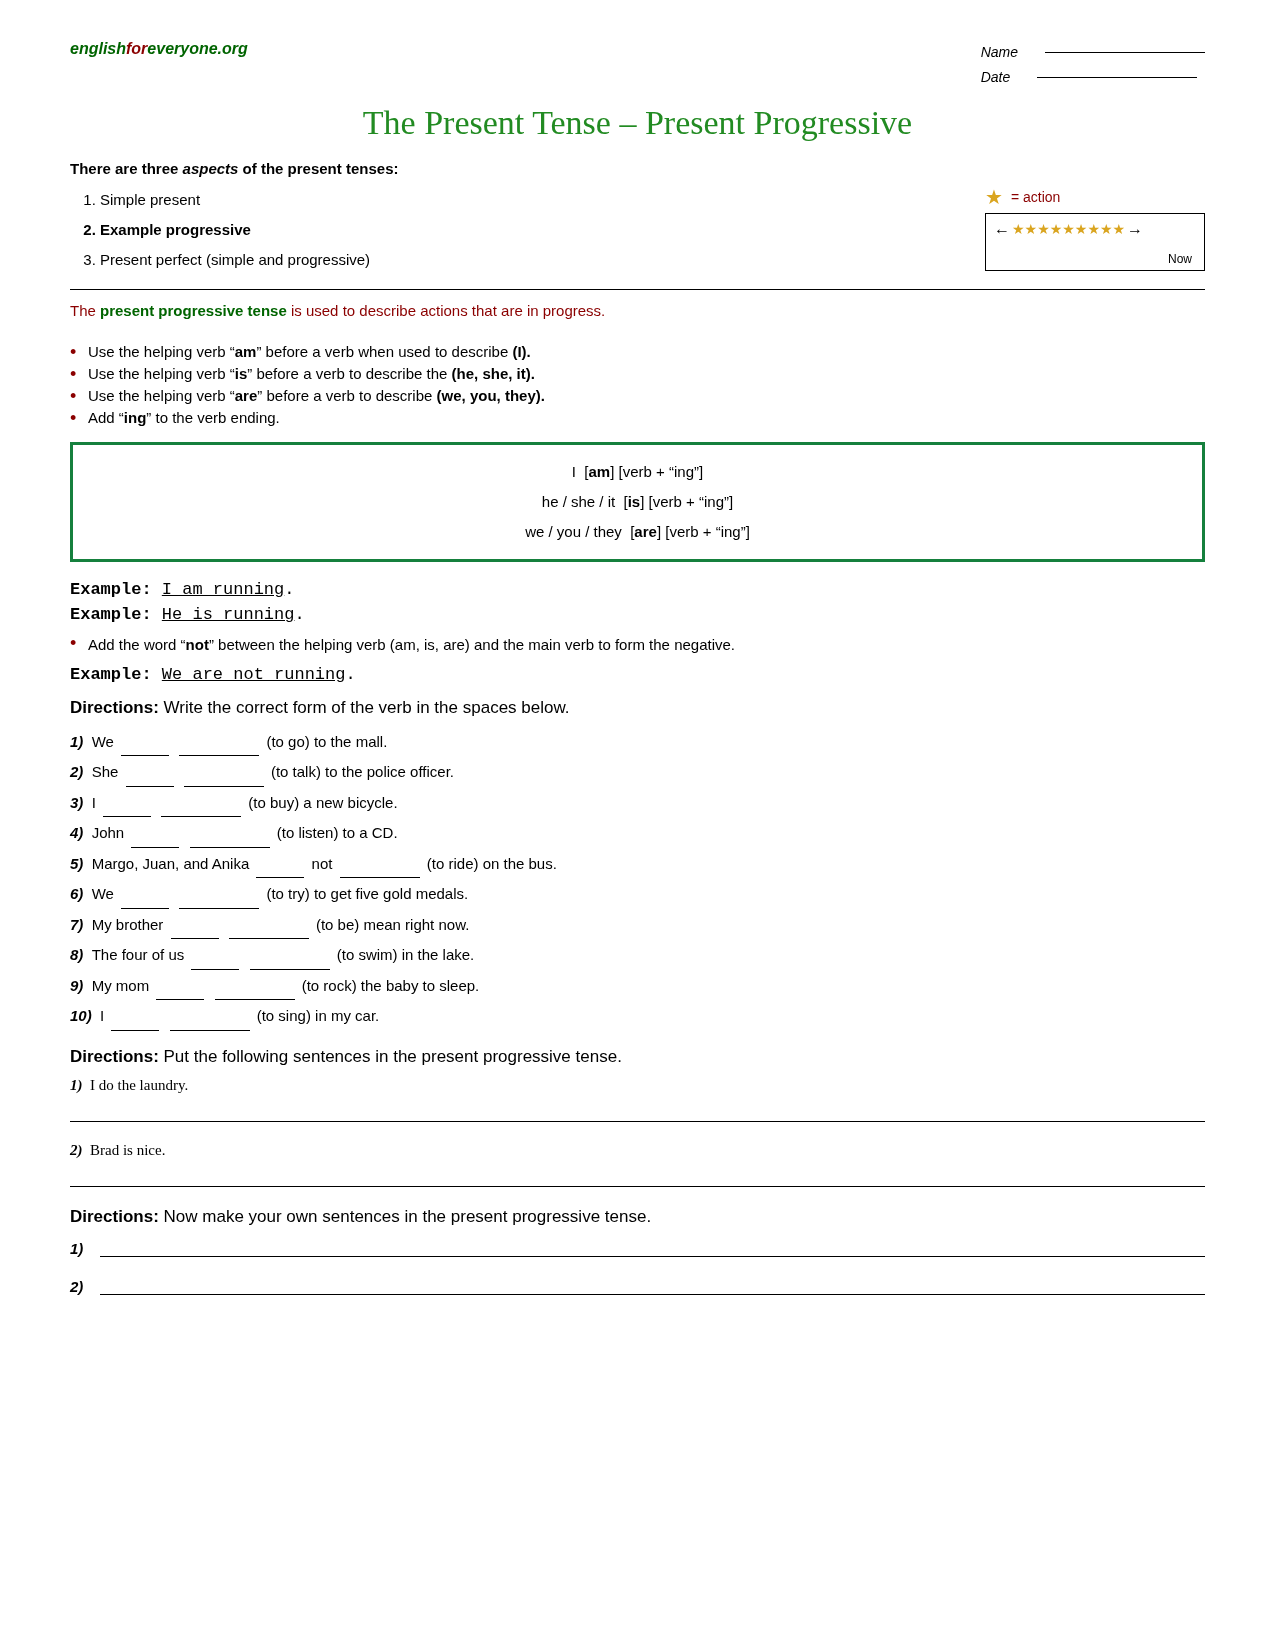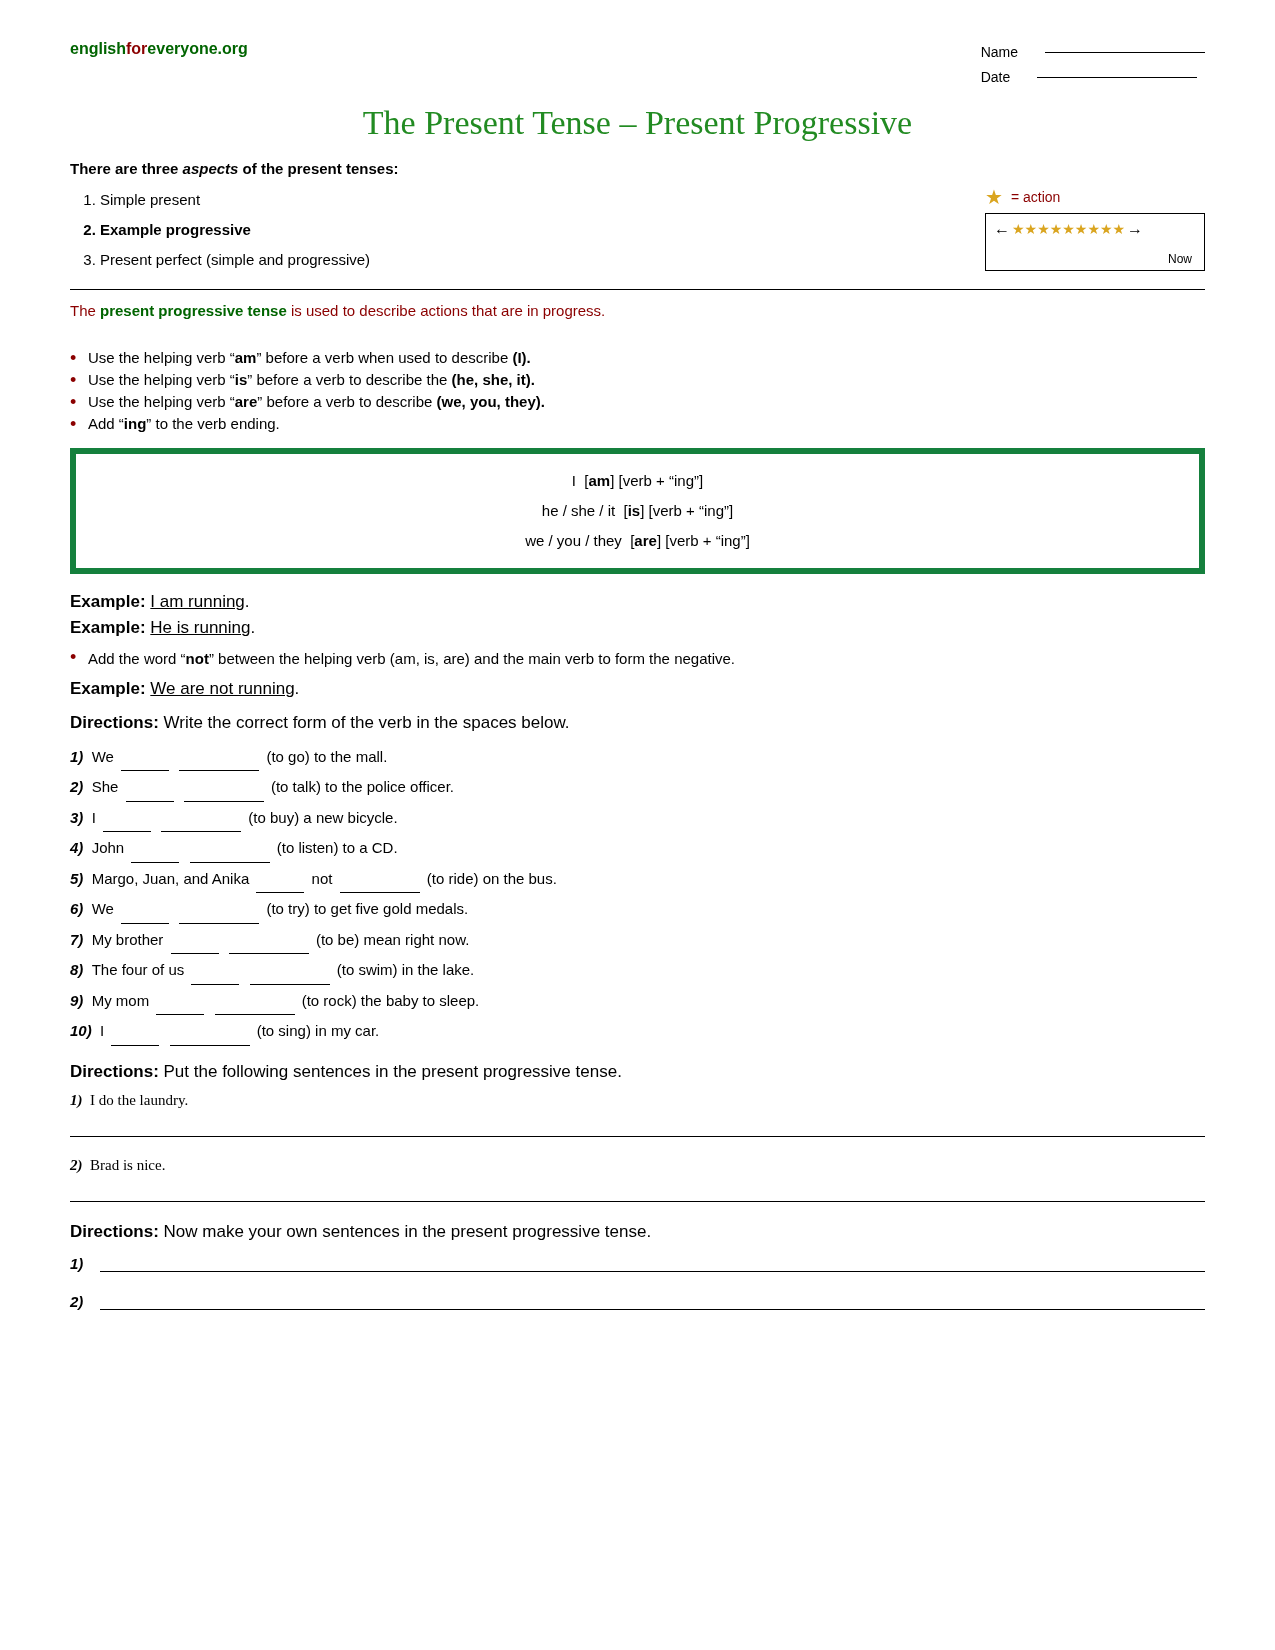--- a/index.html
+++ b/index.html
@@ -10,20 +10,21 @@
       color: #000;
       width: 1275px;
       min-height: 1650px;
       padding: 40px 70px 60px 70px;
     }
     .header-row {
       display: flex;
       justify-content: space-between;
       align-items: flex-start;
       margin-bottom: 10px;
+      font-style: italic;
     }
     .site-name {
       color: #006400;
       font-family: Arial, sans-serif;
       font-size: 16px;
       font-weight: bold;
     }
     .site-name span.for {
       color: #8B0000;
       font-weight: bold;
@@ -131,21 +132,21 @@
     }
     hr.section-divider {
       border: none;
       border-top: 1px solid #000;
       margin: 14px 0 12px 0;
     }
     .present-prog-desc {
       font-family: Arial, sans-serif;
       font-size: 15px;
       color: #8B0000;
-      margin-bottom: 30px;
+      margin-bottom: 24px;
     }
     .present-prog-desc strong {
       color: #006400;
       font-weight: bold;
     }
     .bullets {
       list-style: none;
       margin: 0 0 16px 0;
       font-family: Arial, sans-serif;
       font-size: 15px;
@@ -157,30 +158,30 @@
     }
     .bullets li::before {
       content: '•';
       color: #8B0000;
       position: absolute;
       left: 0;
       font-size: 18px;
       line-height: 1;
     }
     .formula-box {
-      border: 6px solid #15803d;
+      border: 3px solid #15803d;
       padding: 12px 20px;
       text-align: center;
       margin: 0 0 18px 0;
       font-family: Arial, sans-serif;
       font-size: 15px;
       line-height: 2;
     }
     .example-line {
-      font-family: Liberation Sans, sans-serif;
+      font-family: Liberation Mono, monospace;
       font-size: 17px;
       margin-bottom: 6px;
     }
     .example-line span.label {
       font-weight: bold;
     }
     .underline-text {
       text-decoration: underline;
     }
     .negative-bullet {

